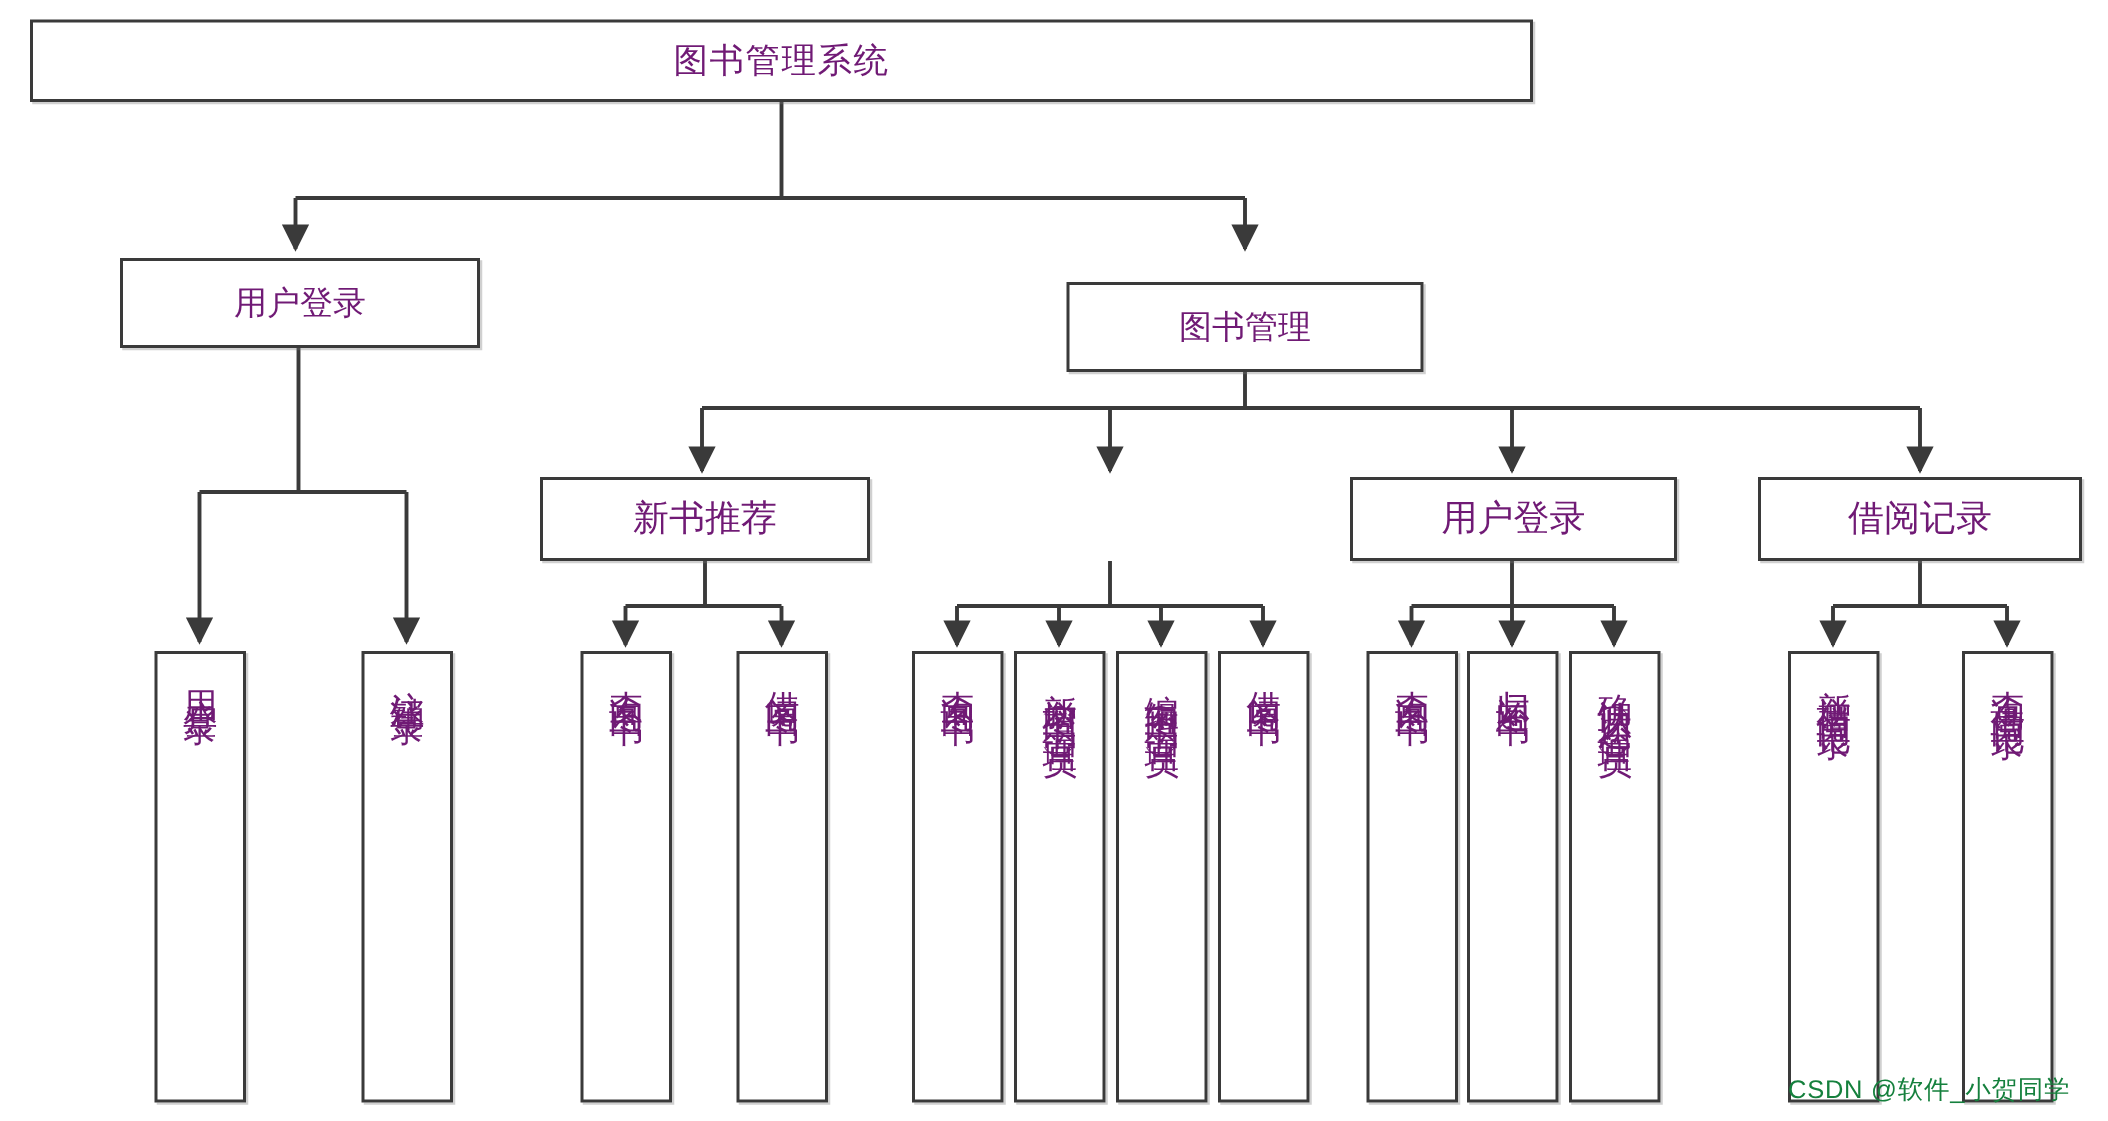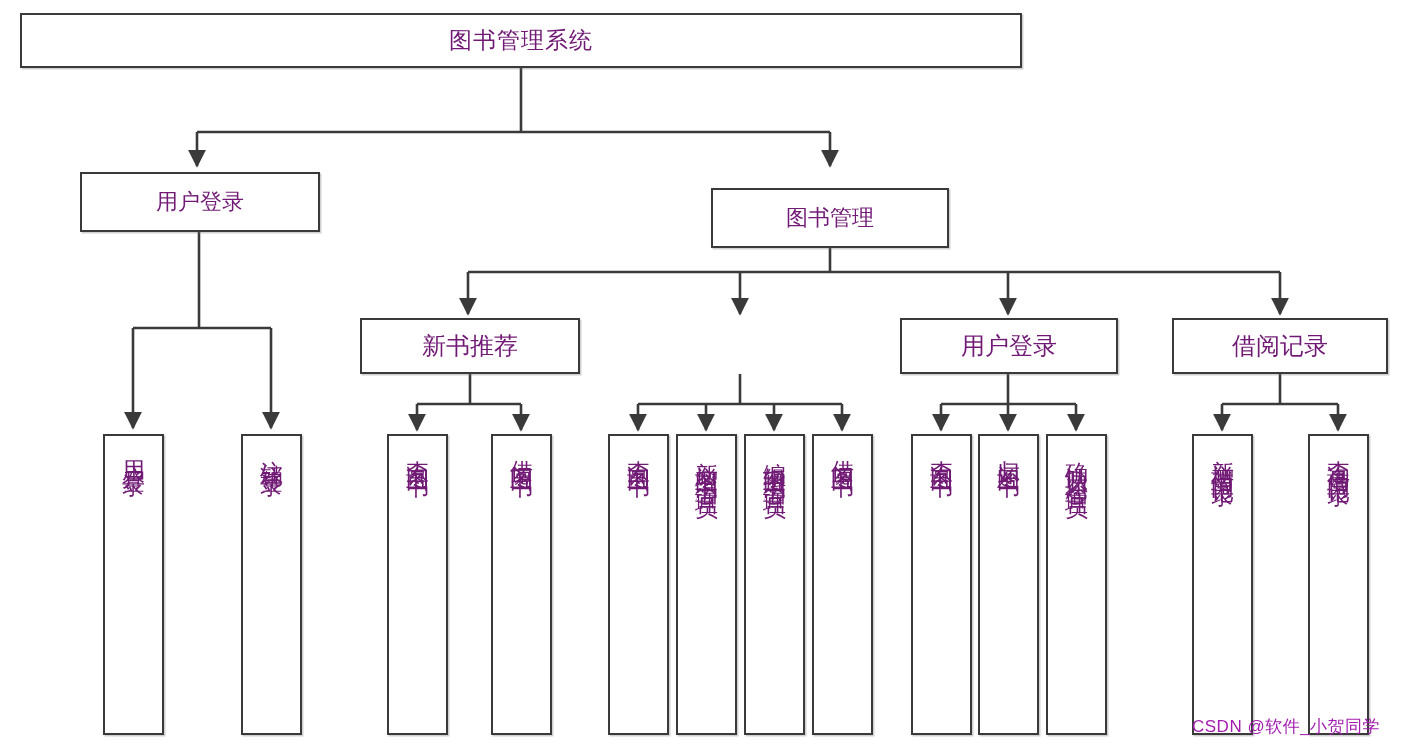--- a/index.html
+++ b/index.html
@@ -58,21 +58,21 @@
     text-orientation: upright;
     font-size: 23px;
     letter-spacing: 5px;
     line-height: 1;
     white-space: nowrap;
   }
   .node.leaf.mid .label { padding-top: 2px; }
   .watermark {
     position: absolute;
     font-size: 17px;
-    color: #a21caf;
+    color: #15803d;
     white-space: nowrap;
     letter-spacing: 0.5px;
   }
 </style>
 </head>
 <body>
 
 <div id="canvas">
 
   <svg id="wires" viewBox="0 0 1405 747" xmlns="http://www.w3.org/2000/svg">

